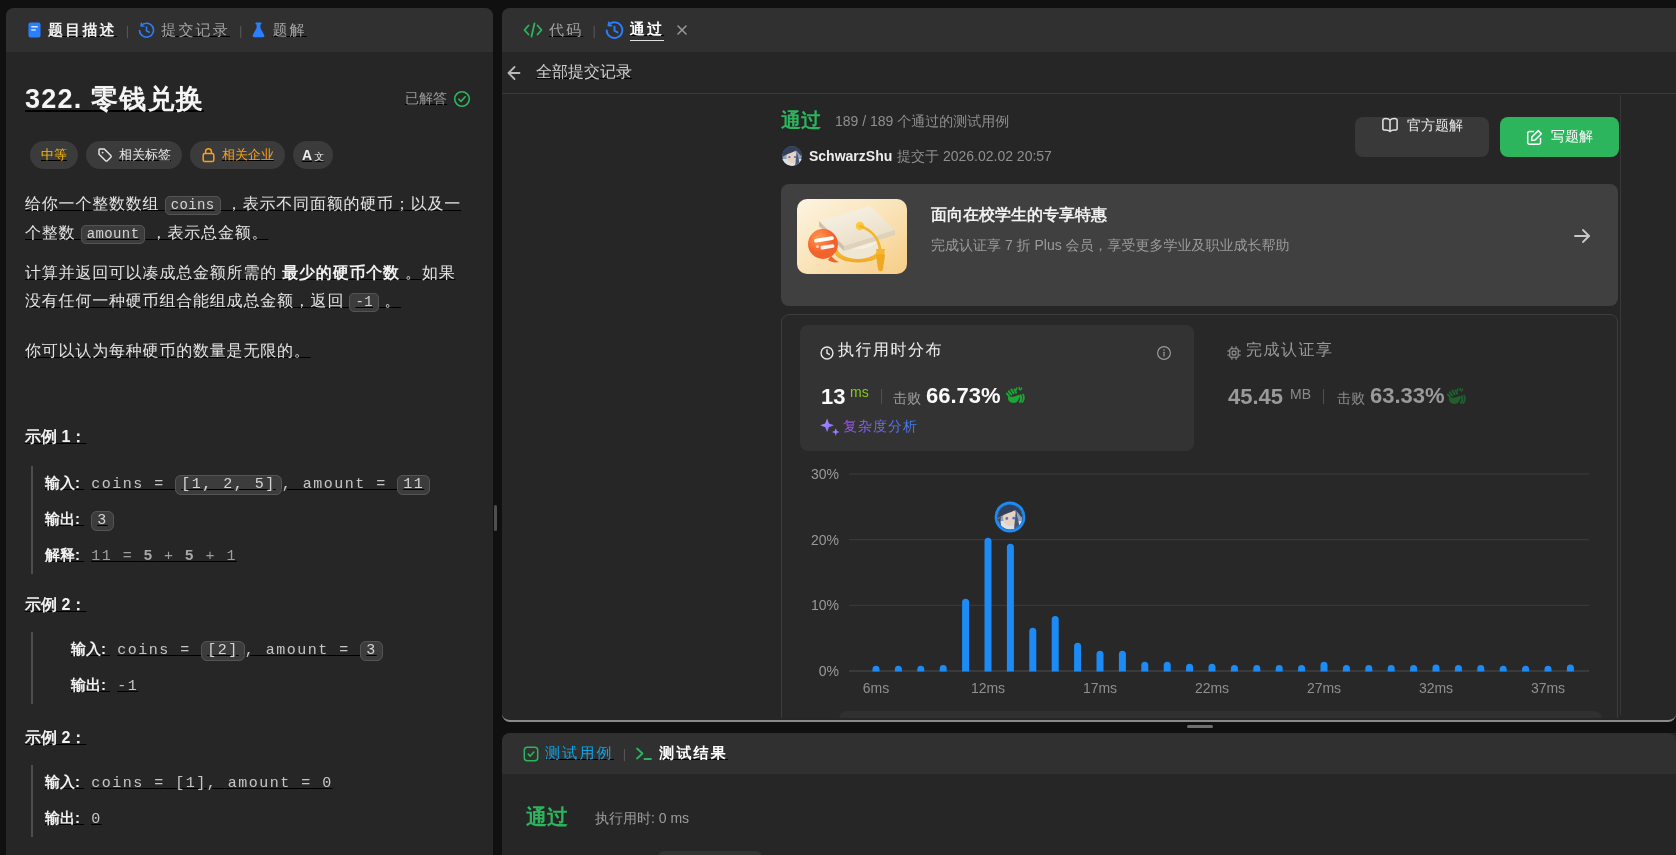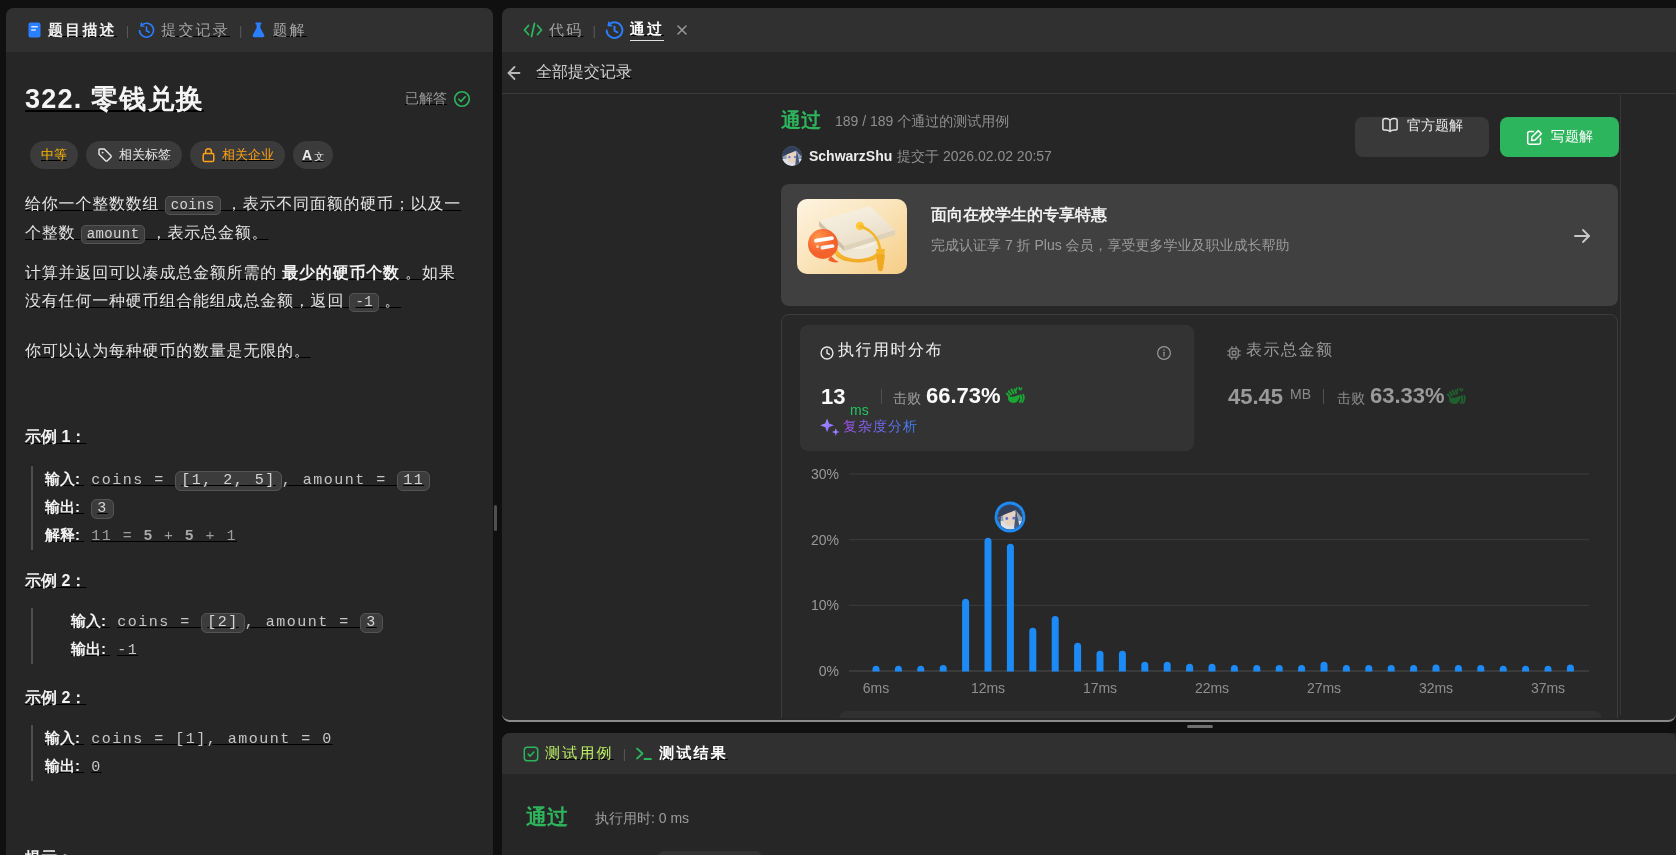--- a/index.html
+++ b/index.html
@@ -10,21 +10,21 @@
   display:flex; align-items:center; padding-left:21px; font-size:15px; letter-spacing:2.2px; color:#a3a3a3; }
 .tabbar .sep { color:#575757; margin:0 9px; font-size:13px; letter-spacing:0; }
 .tab { display:flex; align-items:center; gap:6px; }
 code.chip { font-family:"Liberation Mono",monospace; font-size:14px; color:#d4d4d4;
   background:#3c3c3c; border:1px solid #545454; border-radius:5px; padding:0px 5px 1px; letter-spacing:0.4px; }
 .expre code.chip { font-size:15px; letter-spacing:1.5px; border-radius:6px; }
 .pill { display:inline-flex; align-items:center; gap:6px; background:#3b3b3b;
   border-radius:14px; padding:4px 11px; font-size:13px; height:28px; }
 .desc { font-size:16px; line-height:28px; letter-spacing:0.8px; color:#e4e4e4; white-space:nowrap; }
 .expre { margin-top:21px; margin-left:1px; border-left:2px solid #4e4e4e;
-  padding-left:12px; font-size:15px; line-height:26px; color:#c9c9c9; white-space:nowrap; }
+  padding-left:12px; font-size:15px; line-height:34px; color:#c9c9c9; white-space:nowrap; }
 .expre b { color:#f2f2f2; font-family:"Liberation Sans",sans-serif; }
 .mv { font-family:"Liberation Mono",monospace; color:#c6c6c6; letter-spacing:1.5px; margin-left:7px; }
 .mv2 { font-family:"Liberation Mono",monospace; color:#9e9e9e; letter-spacing:1.5px; margin-left:7px; }
 .m5 { color:#a8a8a8 !important; font-weight:700; font-family:"Liberation Mono",monospace; }
 </style>
 </head>
 <body>
 
 <div class="panel" id="leftp" style="left:6px; top:8px; width:487px; height:847px; border-radius:8px 8px 0 0;">
   <div class="tabbar">
@@ -254,21 +254,21 @@
               <circle cx="8.5" cy="8.5" r="7.2"></circle>
               <path d="M8.5 4.6 L8.5 8.7 L11.3 10.3"></path>
             </svg></span>
         <span style="position:absolute; left:38px; top:15px; font-size:16px; letter-spacing:1.5px; color:#f0f0f0; font-weight:500;">执行用时分布</span>
         <span style="position:absolute; left:356px; top:20px;"><svg width="16" height="16" viewBox="0 0 18 18" fill="none" stroke="#9a9a9a" stroke-width="1.3" stroke-linecap="round">
               <circle cx="9" cy="9" r="7.2"></circle>
               <path d="M9 8.2 L9 12.5"></path>
               <circle cx="9" cy="5.6" r="0.9" fill="#9a9a9a" stroke="none"></circle>
             </svg></span>
         <span style="position:absolute; left:21px; top:59px; font-size:22px; color:#fafafa; font-weight:700;">13</span>
-        <span style="position:absolute; left:50px; top:77px; font-size:14px; color:#22c55e;">ms</span>
+        <span style="position:absolute; left:50px; top:59px; font-size:14px; color:#84cc16;">ms</span>
         <span style="position:absolute; left:81px; top:64px; width:1px; height:15px; background:#505050;"></span>
         <span style="position:absolute; left:93px; top:65px; font-size:14px; color:#9a9a9a;">击败</span>
         <span style="position:absolute; left:126px; top:58px; font-size:22px; color:#fafafa; font-weight:700;">66.73%</span>
         <span style="position:absolute; left:205px; top:60px;"><svg width="20" height="20" viewBox="0 0 20 20">
               <g stroke="#1aa834" stroke-width="2" stroke-linecap="round" fill="none">
                 <path d="M4.0 11.0 L1.9 8.6"></path>
                 <path d="M6.2 9.5 L3.8 6.3"></path>
                 <path d="M8.6 8.3 L6.4 4.5"></path>
                 <path d="M11.0 7.7 L9.6 4.3"></path>
               </g>
@@ -291,21 +291,21 @@
               <path d="M7 2 L8.6 6.4 L13 8 L8.6 9.6 L7 14 L5.4 9.6 L1 8 L5.4 6.4 Z" fill="url(#spg)"></path>
               <path d="M14.5 10.5 L15.4 12.9 L17.8 13.8 L15.4 14.7 L14.5 17.1 L13.6 14.7 L11.2 13.8 L13.6 12.9 Z" fill="url(#spg)"></path>
             </svg></span>
         <span style="position:absolute; left:43px; top:93px; font-size:14px; letter-spacing:1px; background:linear-gradient(90deg,#a855f7,#3b82f6); -webkit-background-clip:text; -webkit-text-fill-color:transparent;">复杂度分析</span>
       </div>
       <span style="position:absolute; left:445px; top:31px;"><svg width="14" height="14" viewBox="0 0 17 17" fill="none" stroke="#9a9a9a" stroke-width="1.3" stroke-linecap="round">
             <rect x="3.4" y="3.4" width="10.2" height="10.2" rx="1.6"></rect>
             <rect x="6.2" y="6.2" width="4.6" height="4.6" rx="0.8"></rect>
             <path d="M6 0.8 L6 3 M11 0.8 L11 3 M6 14 L6 16.2 M11 14 L11 16.2 M0.8 6 L3 6 M0.8 11 L3 11 M14 6 L16.2 6 M14 11 L16.2 11"></path>
           </svg></span>
-      <span style="position:absolute; left:464px; top:25px; font-size:16px; letter-spacing:1.5px; color:#9a9a9a; font-weight:500;">表示总金额</span>
+      <span style="position:absolute; left:464px; top:25px; font-size:16px; letter-spacing:1.5px; color:#9a9a9a; font-weight:500;">完成认证享</span>
       <span style="position:absolute; left:446px; top:69px; font-size:22px; color:#9a9a9a; font-weight:700;">45.45</span>
       <span style="position:absolute; left:508px; top:71px; font-size:14px; color:#8a8a8a;">MB</span>
       <span style="position:absolute; left:541px; top:74px; width:1px; height:15px; background:#505050;"></span>
       <span style="position:absolute; left:555px; top:75px; font-size:14px; color:#8a8a8a;">击败</span>
       <span style="position:absolute; left:588px; top:68px; font-size:22px; color:#9a9a9a; font-weight:700;">63.33%</span>
       <span style="position:absolute; left:664px; top:71px;"><svg width="20" height="20" viewBox="0 0 20 20">
             <g stroke="#20602e" stroke-width="2" stroke-linecap="round" fill="none">
               <path d="M4.0 11.0 L1.9 8.6"></path>
               <path d="M6.2 9.5 L3.8 6.3"></path>
               <path d="M8.6 8.3 L6.4 4.5"></path>
@@ -413,21 +413,21 @@
 
 <div class="panel" id="rbp" style="left:502px; top:733px; width:1174px; height:122px; border-radius:8px 0 0 0;">
   <div class="tabbar" style="height:41px;">
     <div class="tab">
         <span style="display:inline-flex;">
           <svg width="16" height="16" viewBox="0 0 16 16" fill="none" stroke="#2db55d" stroke-width="1.5" stroke-linecap="round" stroke-linejoin="round">
             <rect x="1.3" y="1.3" width="13.4" height="13.4" rx="3"></rect>
             <path d="M5.2 8.1 L7.2 10.1 L10.9 6.1"></path>
           </svg>
         </span>
-        <span style="color:#bef264;">测试用例</span>
+        <span style="color:#0ea5e9;">测试用例</span>
       </div>
     <span class="sep">|</span>
     <div class="tab">
         <span style="display:inline-flex;">
           <svg width="18" height="15" viewBox="0 0 18 15" fill="none" stroke="#2db55d" stroke-width="1.8" stroke-linecap="round" stroke-linejoin="round">
             <path d="M2 2.5 L7.5 7.5 L2 12.5"></path>
             <path d="M9.5 13 L16 13"></path>
           </svg>
         </span>
         <b style="color:#fff;">测试结果</b>

